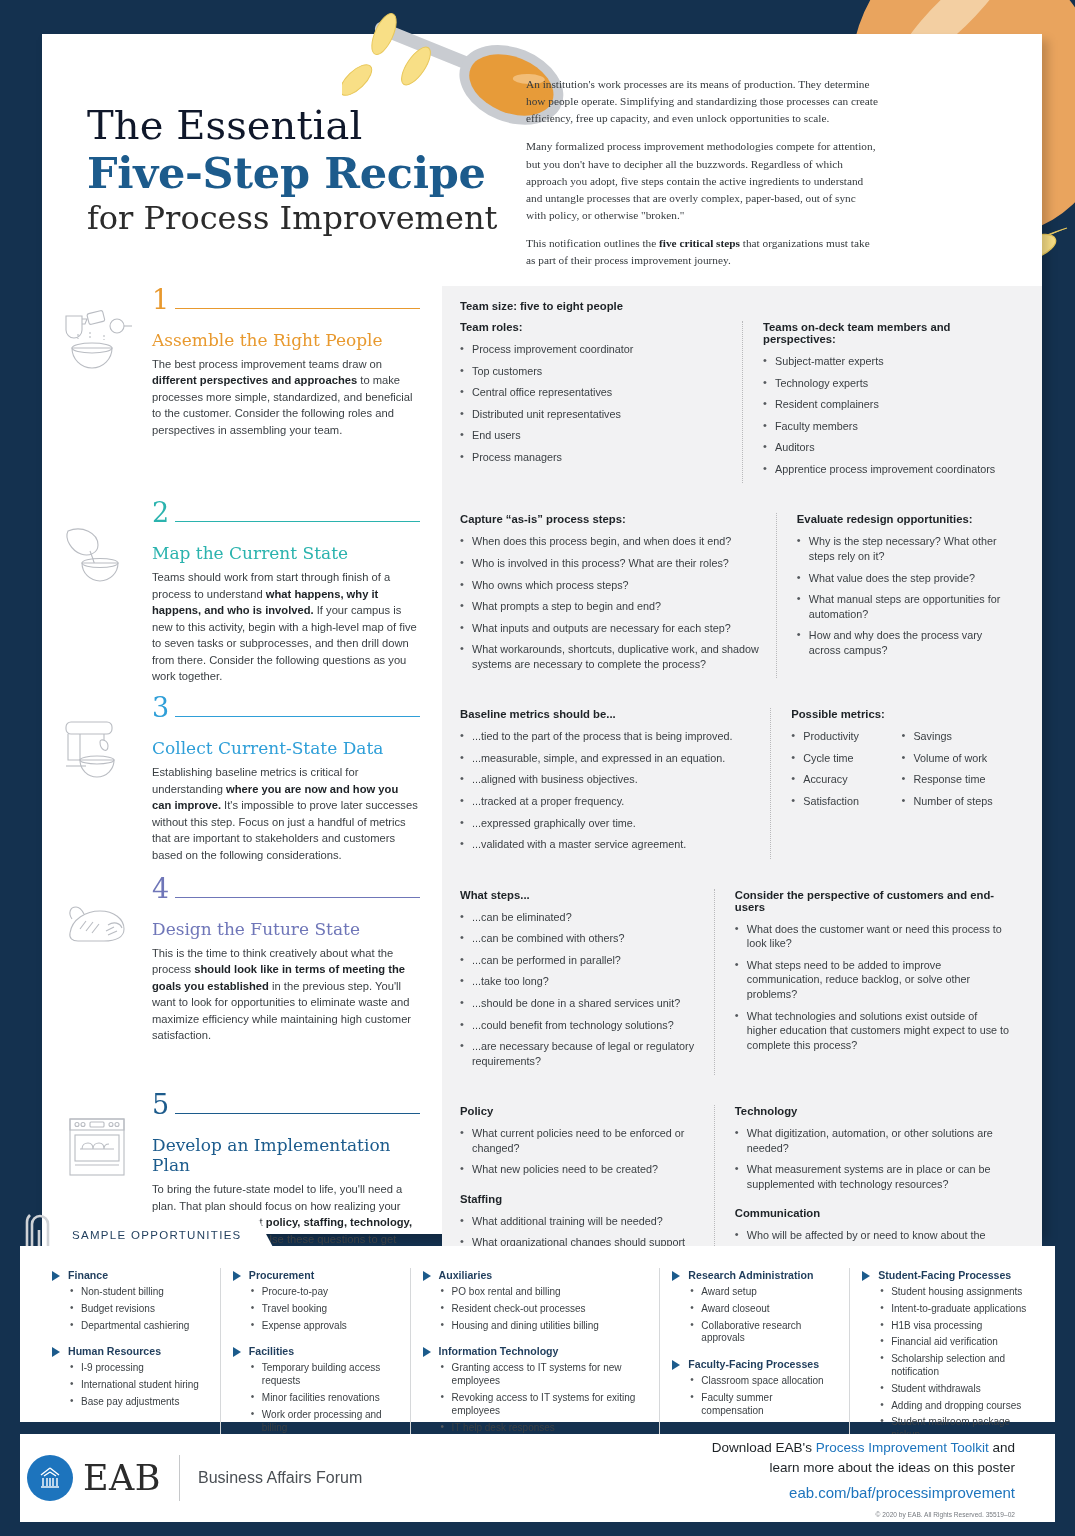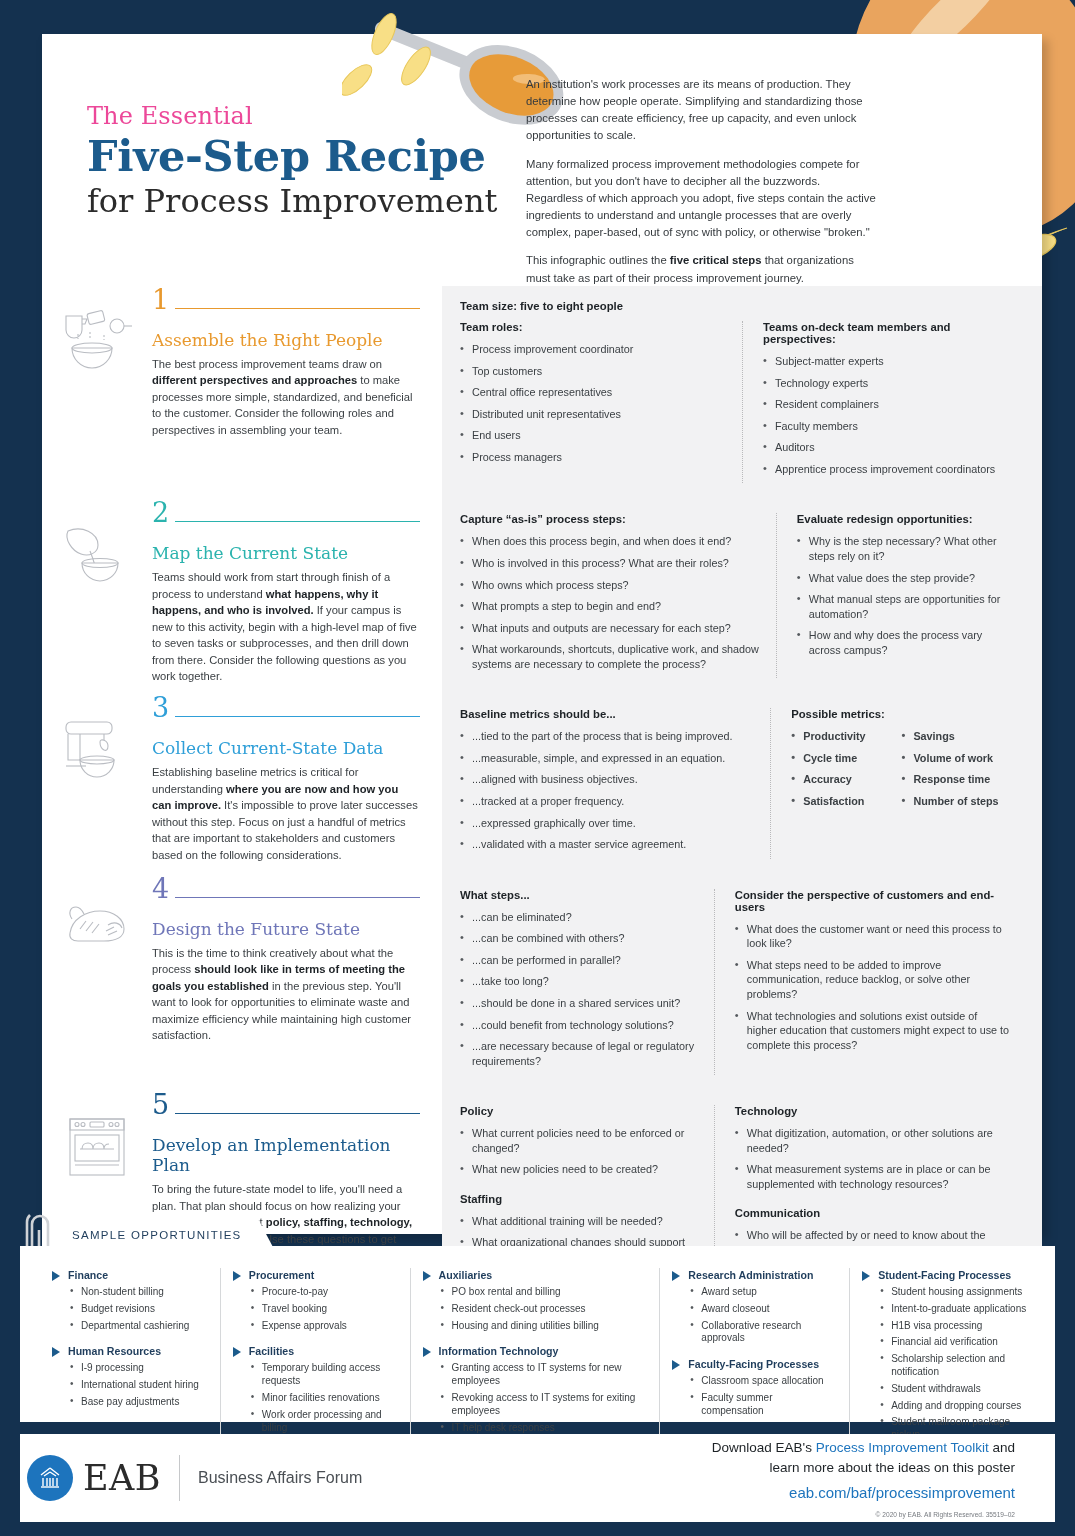--- a/index.html
+++ b/index.html
@@ -47,32 +47,32 @@
     width: 1002px; height: 1200px;
     background: rgba(0,0,0,0.18);
     filter: blur(5px);
   }
 
   
   .header { position: absolute; left: 0; top: 0; width: 1000px; height: 250px; }
   .title-wrap { position: absolute; left: 45px; top: 70px; width: 430px; }
   .t-line1 {
     font-family: "DejaVu Serif", serif;
-    font-size: 24px; color: #ec4899; letter-spacing: .1px; line-height: 1.08;
+    font-size: 40px; color: #0f172a; letter-spacing: .1px; line-height: 1.08;
   }
   .t-line2 {
     font-family: "DejaVu Serif", serif;
     font-weight: bold; font-size: 43px; color: #1c5b8c;
     line-height: 1.12; letter-spacing: -.3px; margin-top: 2px;
   }
   .t-line3 {
     font-family: "DejaVu Serif", serif;
     font-size: 32px; color: #2b2b2b; line-height: 1.15; margin-top: 3px;
   }
-  .intro { position: absolute; left: 484px; top: 42px; width: 352px; }
+  .intro { position: absolute; left: 484px; top: 42px; width: 352px; font-family: Liberation Serif, serif; }
   .intro p {
     font-size: 11.3px; line-height: 1.52; color: #353a3e; margin-bottom: 11px;
   }
   .intro b { font-weight: bold; color: #20252a; }
 
   
   .spoon { position: absolute; left: 300px; top: -30px; width: 240px; height: 150px; }
 
   
   .steps { position: absolute; left: 0; top: 252px; width: 1000px; }
@@ -104,21 +104,21 @@
   .col { padding-right: 14px; }
   .divider { border-left: 1px dotted #b9b9bb; padding-left: 20px; }
   ul.bul { list-style: none; }
   ul.bul li {
     position: relative; padding-left: 12px; font-size: 10.8px;
     line-height: 1.35; color: #3a3f43; margin-bottom: 7px;
   }
   ul.bul li::before {
     content: "•"; position: absolute; left: 0; top: -1px; color: #55595d; font-size: 11px;
   }
-  .mini-cols { display: flex; gap: 10px; font-weight: bold; }
+  .mini-cols { display: flex; gap: 10px; }
 
   
   .c1 { color: #e8992e; } .b1 { border-color: #e8992e; }
   .c2 { color: #2bb3ae; } .b2 { border-color: #2bb3ae; }
   .c3 { color: #2f9fd8; } .b3 { border-color: #2f9fd8; }
   .c4 { color: #6f76b8; } .b4 { border-color: #6f76b8; }
   .c5 { color: #1c5b8c; } .b5 { border-color: #1c5b8c; }
 
   
   .sample-tab {
@@ -219,21 +219,21 @@
 
       <div class="title-wrap">
         <div class="t-line1">The Essential</div>
         <div class="t-line2">Five-Step Recipe</div>
         <div class="t-line3">for Process Improvement</div>
       </div>
 
       <div class="intro">
         <p>An institution's work processes are its means of production. They determine how people operate. Simplifying and standardizing those processes can create efficiency, free up capacity, and even unlock opportunities to scale.</p>
         <p>Many formalized process improvement methodologies compete for attention, but you don't have to decipher all the buzzwords. Regardless of which approach you adopt, five steps contain the active ingredients to understand and untangle processes that are overly complex, paper-based, out of sync with policy, or otherwise "broken."</p>
-        <p><span>This infographic outlines the </span><b>five critical steps</b><span> that organizations must take as part of their process improvement journey.</span></p>
+        <p><span>This notification outlines the </span><b>five critical steps</b><span> that organizations must take as part of their process improvement journey.</span></p>
       </div>
     </div>
 
     <div class="steps">
 
       <div class="step">
         <div class="step-icon">
           <svg width="74" height="70" viewBox="0 0 74 70" fill="none" stroke="#b9bcc2" stroke-width="1.1">
             <path d="M12 38 h40 a20 20 0 0 1 -40 0 z" fill="#fff"></path>
             <ellipse cx="32" cy="38" rx="20" ry="5"></ellipse>

